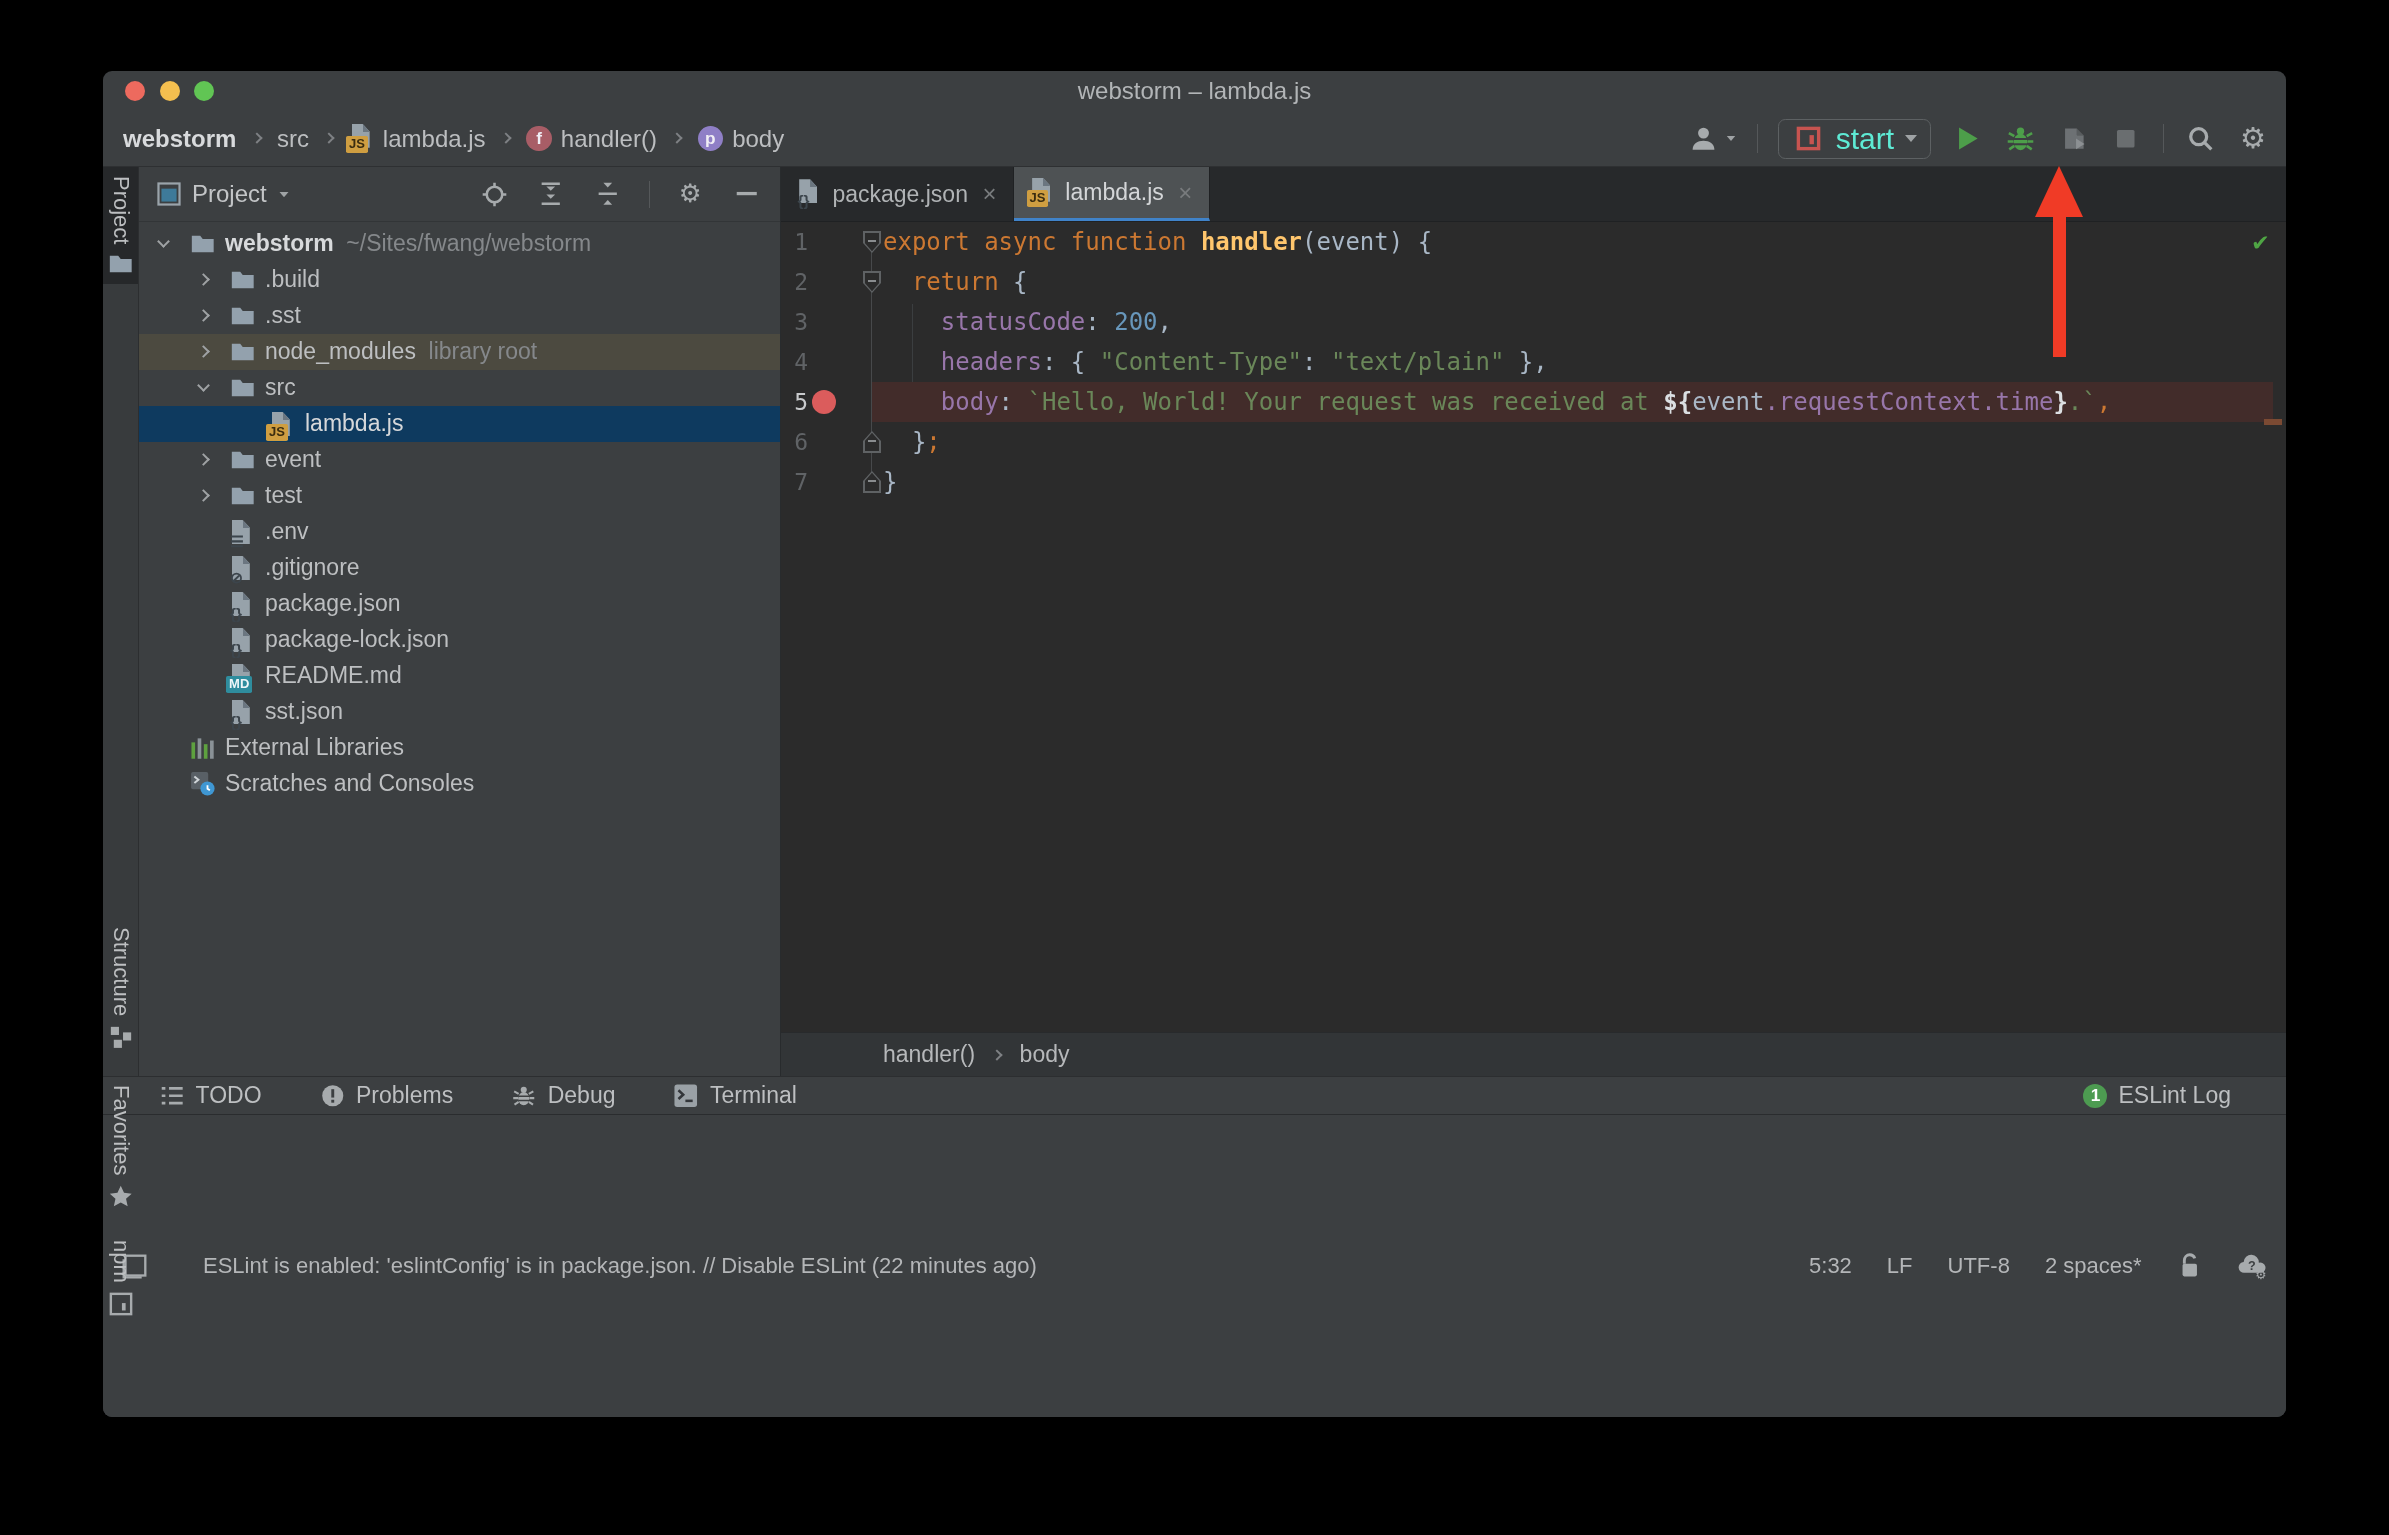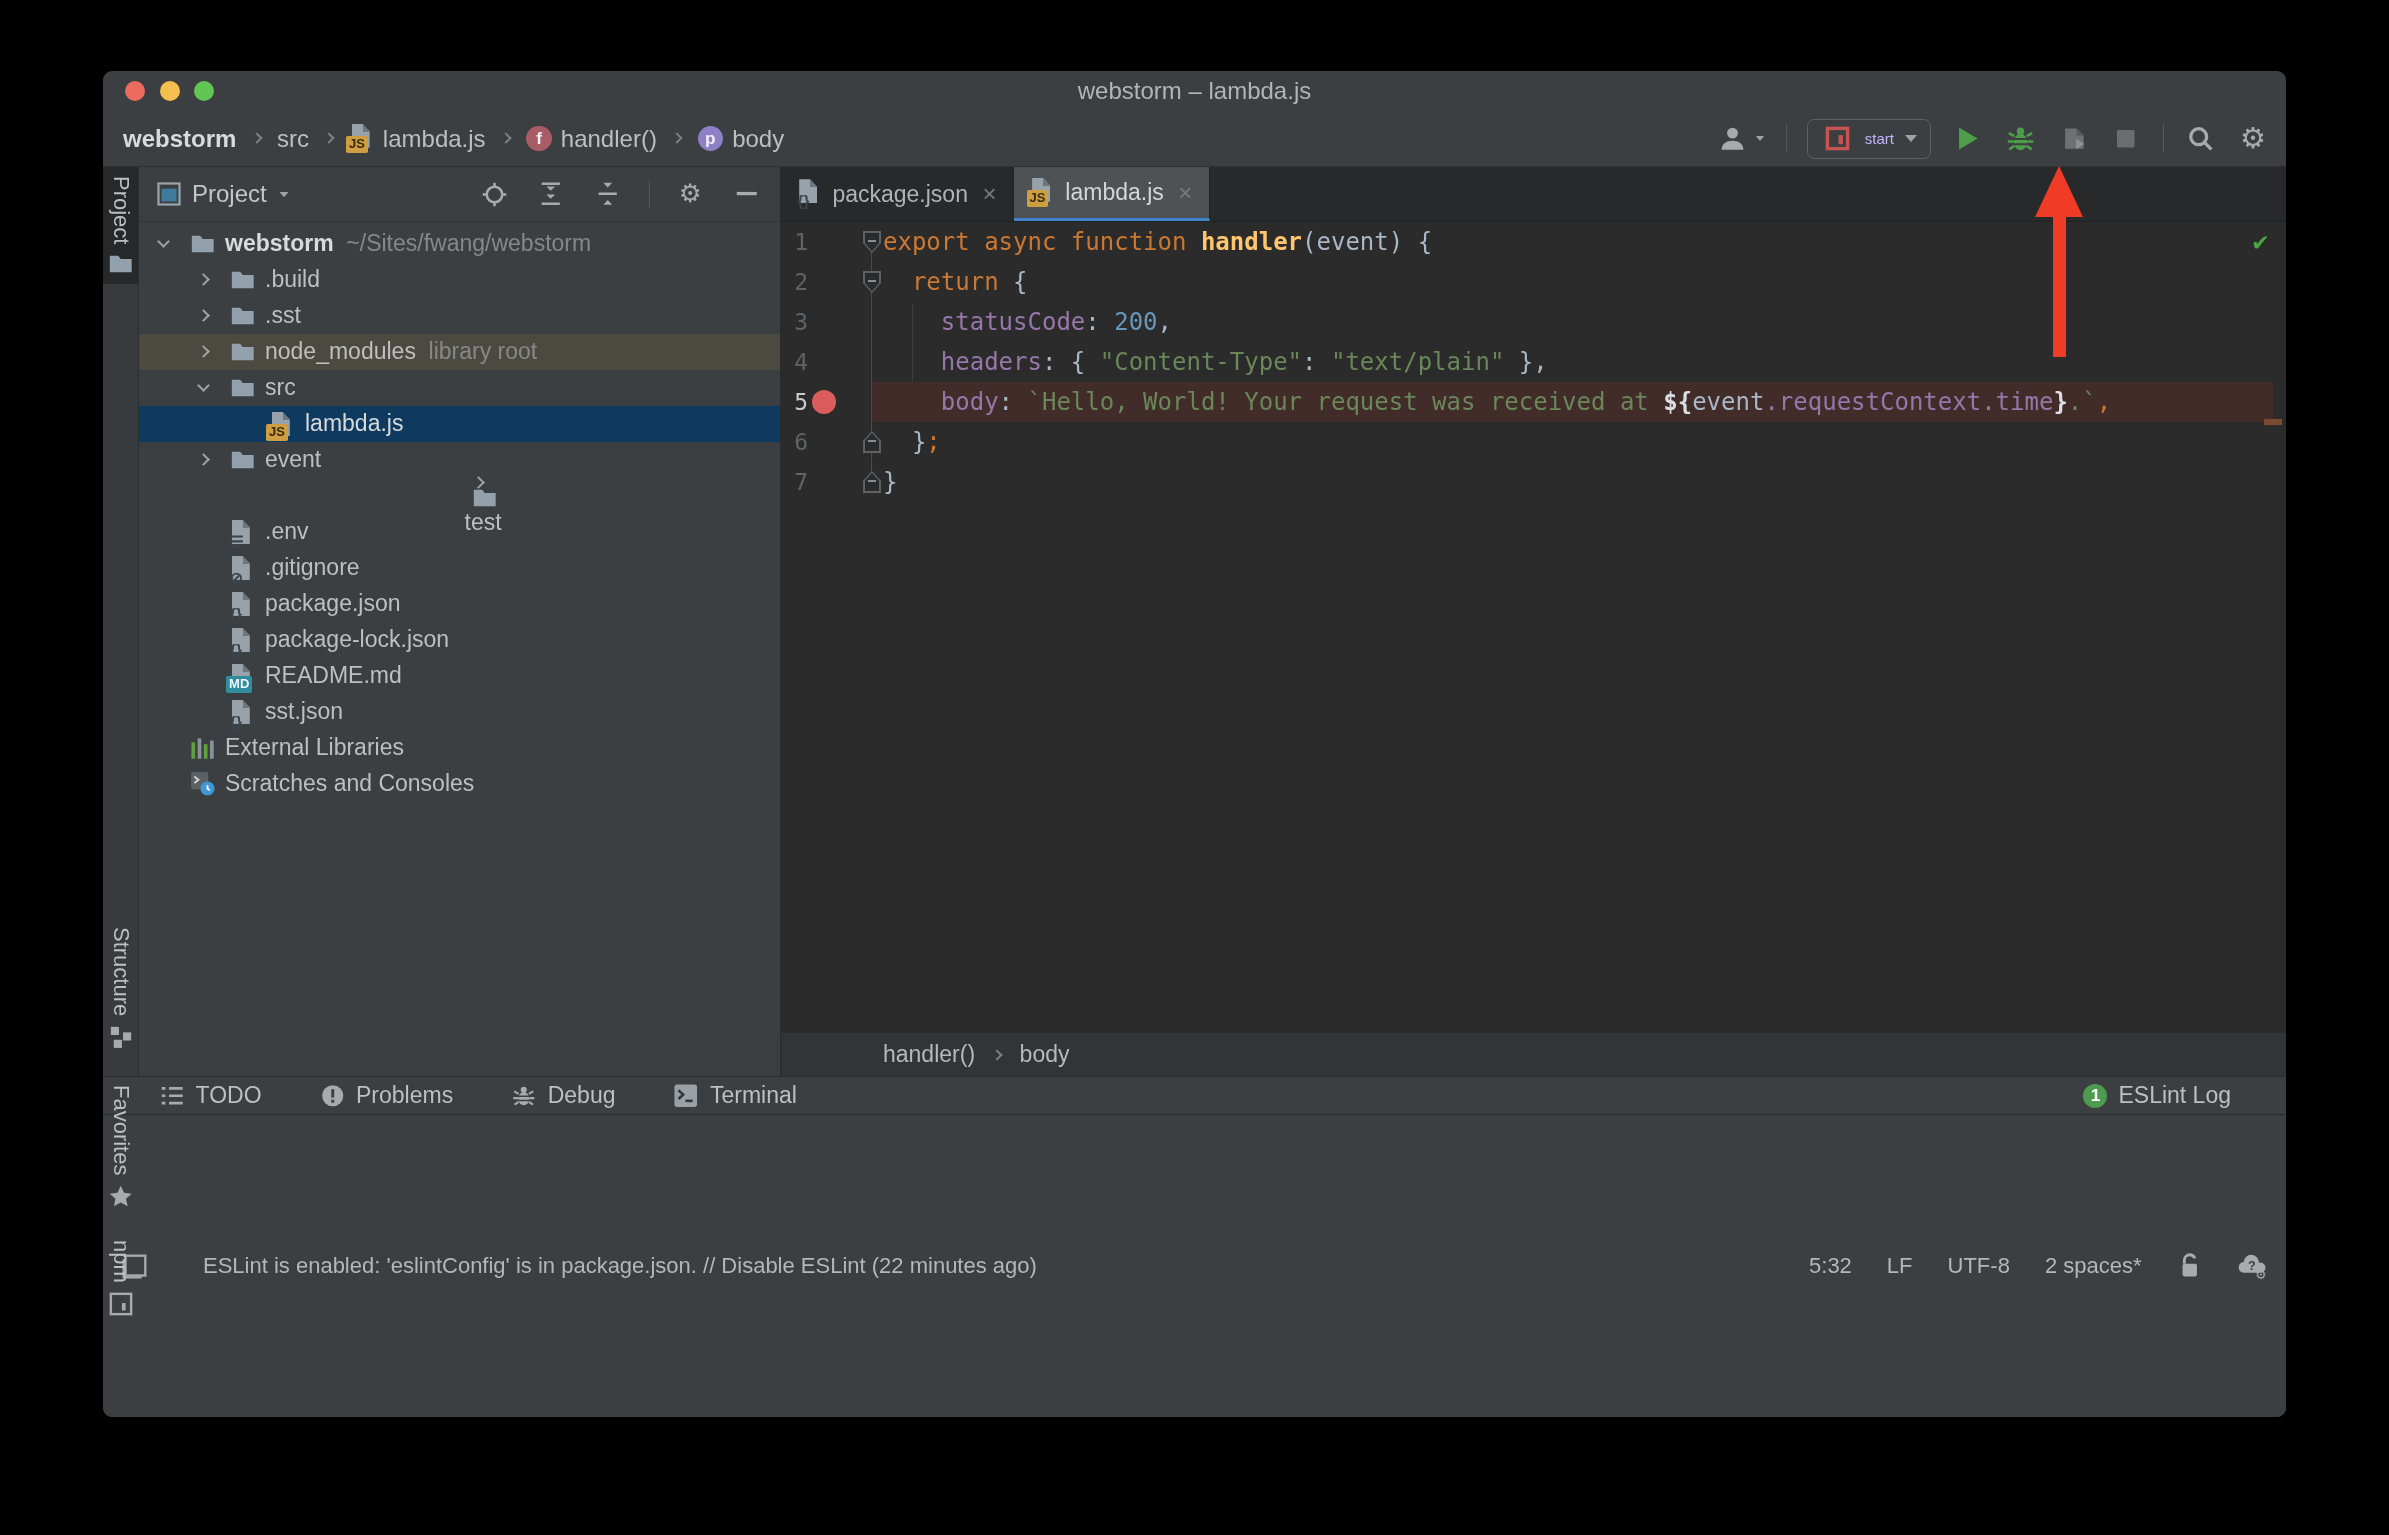--- a/index.html
+++ b/index.html
@@ -28,21 +28,21 @@
   .mini-circle{width:25.5px;height:25.5px;border-radius:50%;display:flex;align-items:center;
     justify-content:center;color:#f0eef5;font-size:17.3px;font-weight:bold;}
 
   .toolbar{display:flex;align-items:center;gap:20px;}
   .tb-sep{width:0.9px;height:29px;background:#55585a;}
   .tb-btn{display:flex;align-items:center;gap:5.5px;color:#a7abad;}
   .caret-down{width:0;height:0;border-left:6.4px solid transparent;border-right:6.4px solid transparent;
     border-top:7.3px solid #9fa3a5;}
   .run-config{display:flex;align-items:center;gap:11px;border:1.8px solid #5d6163;border-radius:7.3px;
     height:40px;padding:0 12.7px;}
-  .run-config .label{color:#c4b5fd;font-size:15px;}
+  .run-config .label{color:#5eead4;font-size:30px;}
   .icon-btn{display:flex;align-items:center;justify-content:center;width:33px;height:33px;}
   .gear-glyph{font-size:29px;color:#a7abad;line-height:1;}
 
   
   .main{flex:1 1 auto;display:flex;min-height:0;}
 
   
   .stripe{width:36px;flex:0 0 auto;background:#383b3d;border-right:0.9px solid #2c2e30;position:relative;}
   .stripe-item{position:absolute;left:0;width:100%;display:flex;flex-direction:column;align-items:center;
     gap:9px;padding:9px 0;color:#bdbfc1;font-size:22px;}
@@ -392,21 +392,21 @@
               <span class="chev-slot">
                 <span class="tchev closed"></span>
               </span>
               <span class="ti">
                 <svg width="25.5" height="22" viewBox="0 0 14 12">
                   <path d="M1 1.5h4.6l1.4 1.8H13v7.2H1z" fill="#93a1ad"></path>
                 </svg>
               </span>
               <span class="lbl">event</span>
             </div>
-            <div class="trow" style="padding-left: 60px; flex-direction: column;">
+            <div class="trow" style="padding-left: 60px;">
               <span class="chev-slot">
                 <span class="tchev closed"></span>
               </span>
               <span class="ti">
                 <svg width="25.5" height="22" viewBox="0 0 14 12">
                   <path d="M1 1.5h4.6l1.4 1.8H13v7.2H1z" fill="#93a1ad"></path>
                 </svg>
               </span>
               <span class="lbl">test</span>
             </div>

